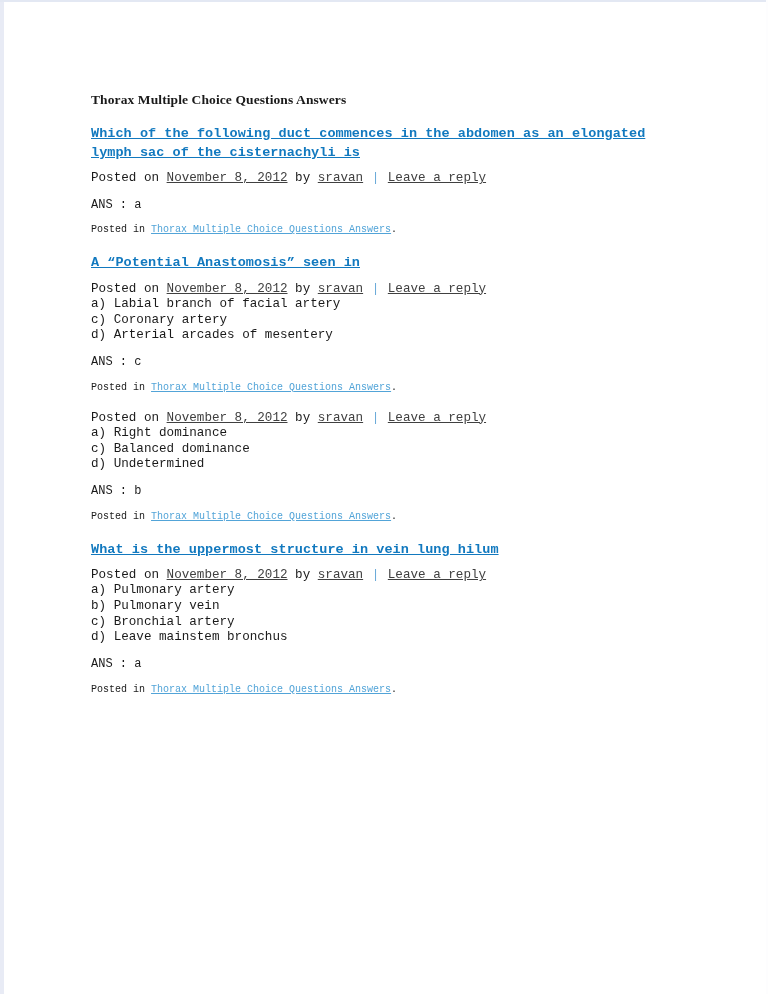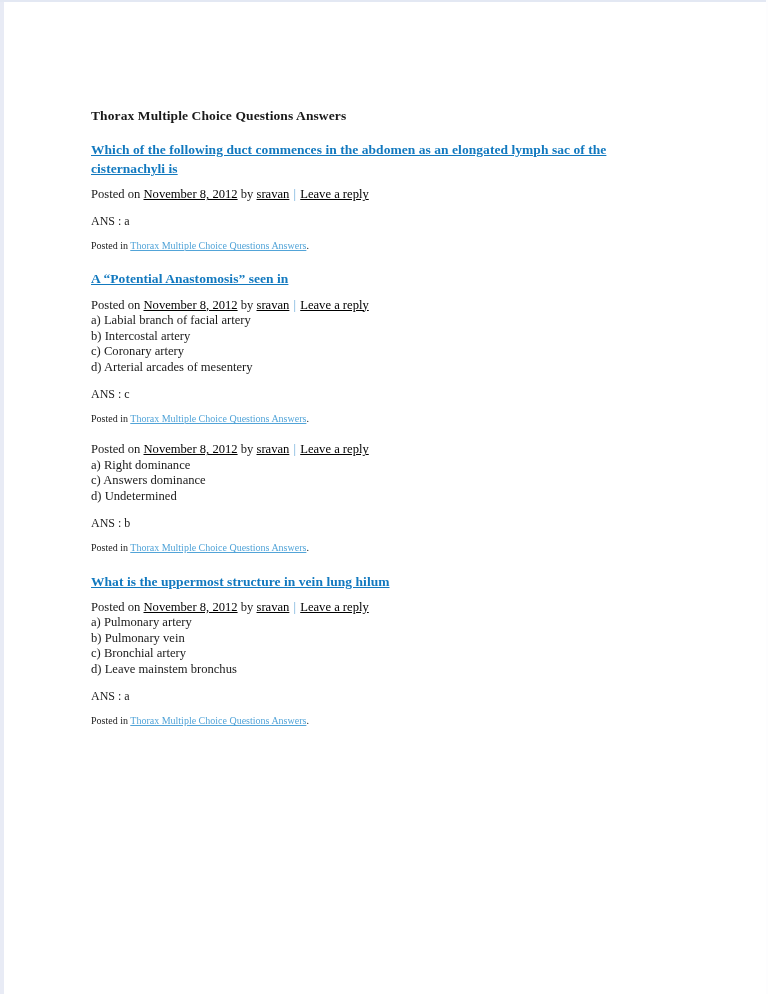--- a/index.html
+++ b/index.html
@@ -33,53 +33,52 @@
     right: 0; top: 0;
     width: 2px; height: 994px;
     background: #fdfdfe;
   }
 
   #content {
     position: absolute;
     left: 91px;
     top: 92px;
     width: 580px;
-    margin-top: 16px;
   }
 
   .doc-title {
     font-size: 13.5px;
     font-weight: bold;
     color: #1a1a1a;
     line-height: 1.25;
     margin: 0 0 15px 0;
     letter-spacing: 0.1px;
   }
 
-  .post { margin: 0 0 17px 0; }
+  .post { margin: 0 0 17px 0; font-family: Liberation Mono, monospace; }
 
   .post-title {
     font-size: 13.5px;
     font-weight: bold;
     color: #1279bf;
     text-decoration: underline;
     line-height: 1.42;
     margin: 0 0 9px 0;
     cursor: pointer;
     letter-spacing: 0.05px;
   }
 
   .post-meta {
     font-size: 12.6px;
     color: #1a1a1a;
     line-height: 1.22;
     margin: 0;
   }
   .meta-link {
-    color: #000000;
+    color: #404040;
     text-decoration: underline;
     cursor: pointer;
   }
   .meta-sep {
     color: #6aaad9;
     padding: 0 1px;
   }
 
   .options {
     margin: 0;
@@ -144,21 +143,20 @@
     <p class="post-meta">
       <span>Posted on</span>
       <span class="meta-link">November 8, 2012</span>
       <span>by</span>
       <span class="meta-link">sravan</span>
       <span class="meta-sep">|</span>
       <span class="meta-link">Leave a reply</span>
     </p>
     <ul class="options">
       <li>a) Labial branch of facial artery</li>
-      <li>b) Intercostal artery</li>
       <li>c) Coronary artery</li>
       <li>d) Arterial arcades of mesentery</li>
     </ul>
     <p class="answer">ANS : c</p>
     <p class="posted-in">
       <span>Posted in</span>
       <span class="cat-link">Thorax Multiple Choice Questions Answers</span><span>.</span>
     </p>
   </div>
 
@@ -166,21 +164,21 @@
     <p class="post-meta">
       <span>Posted on</span>
       <span class="meta-link">November 8, 2012</span>
       <span>by</span>
       <span class="meta-link">sravan</span>
       <span class="meta-sep">|</span>
       <span class="meta-link">Leave a reply</span>
     </p>
     <ul class="options">
       <li>a) Right dominance</li>
-      <li>c) Answers dominance</li>
+      <li>c) Balanced dominance</li>
       <li>d) Undetermined</li>
     </ul>
     <p class="answer">ANS : b</p>
     <p class="posted-in">
       <span>Posted in</span>
       <span class="cat-link">Thorax Multiple Choice Questions Answers</span><span>.</span>
     </p>
   </div>
 
   <div class="post">

